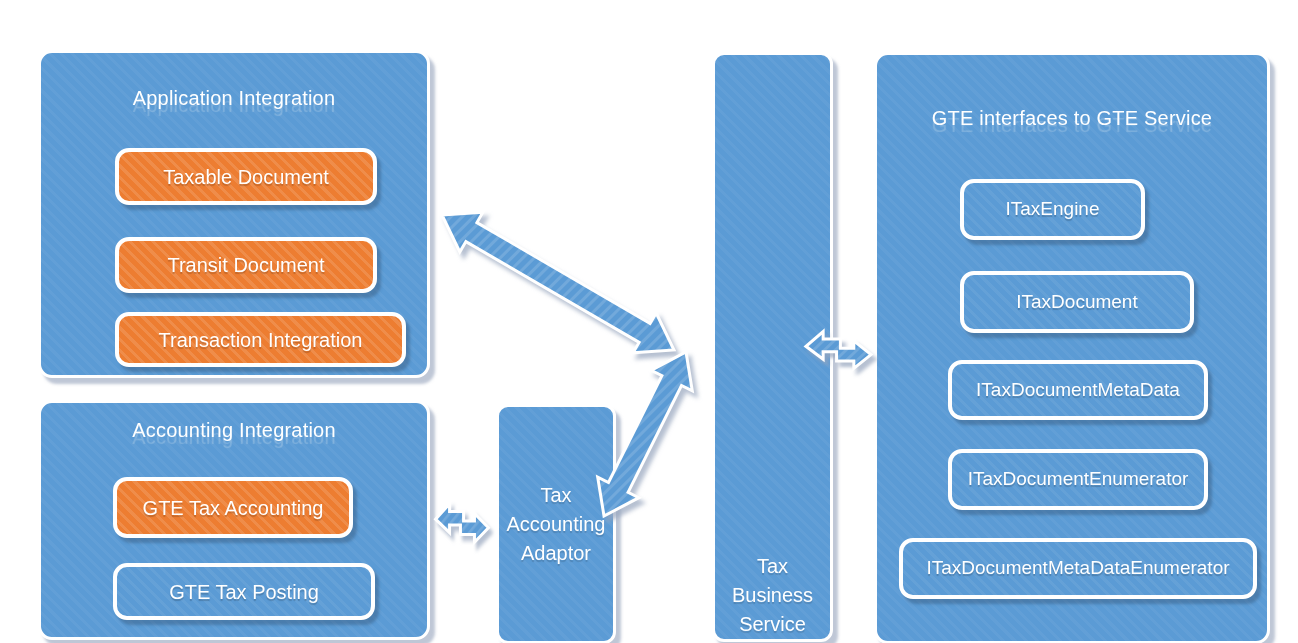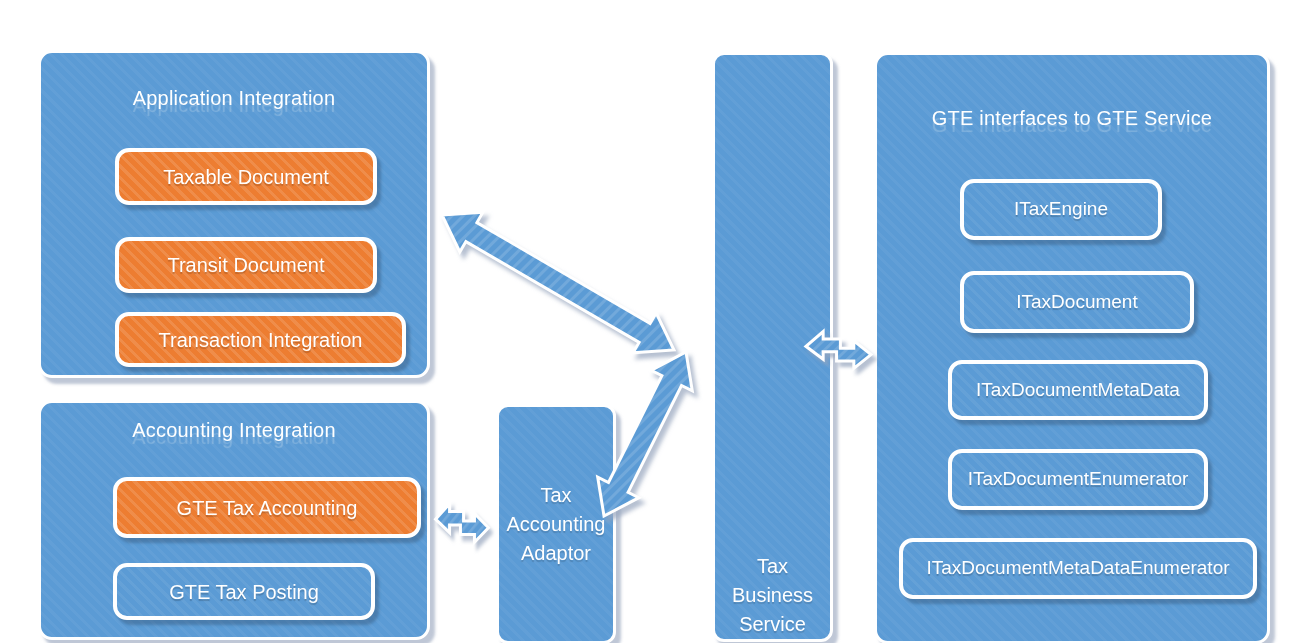--- a/index.html
+++ b/index.html
@@ -86,39 +86,39 @@
     <div class="node orange" style="left:74px;top:95px;width:262px;height:57px;">
       <span>Taxable Document</span>
     </div>
     <div class="node orange" style="left:74px;top:259px;width:291px;height:55px;">
       <span>Transaction Integration</span>
     </div>
   </div>
 
   <div class="panel" style="left:38px;top:368px;width:392px;height:240px;">
     <div class="panel-title" style="margin-top:16px;">Accounting Integration</div>
-    <div class="node orange" style="left:72px;top:74px;width:308px;height:61px;">
+    <div class="node orange" style="left:72px;top:74px;width:240px;height:61px;">
       <span>GTE Tax Accounting</span>
     </div>
     <div class="node blue" style="left:72px;top:160px;width:262px;height:57px;">
       <span>GTE Tax Posting</span>
     </div>
   </div>
 
   <div class="tall-box" style="left:496px;top:372px;width:120px;height:240px;">
     <span>Tax Accounting Adaptor</span>
   </div>
 
   <div class="tall-box" style="left:712px;top:20px;width:121px;height:590px;align-items:flex-end;">
     <span>Tax Business Service</span>
   </div>
 
   <div class="panel" style="left:874px;top:20px;width:396px;height:592px;">
     <div class="panel-title" style="margin-top:52px;">GTE interfaces to GTE Service</div>
-    <div class="node blue" style="left:83px;top:124px;width:202px;height:61px;font-size:19px;">
+    <div class="node blue" style="left:83px;top:124px;width:185px;height:61px;font-size:19px;">
       <span>ITaxEngine</span>
     </div>
     <div class="node blue" style="left:83px;top:216px;width:234px;height:62px;font-size:19px;">
       <span>ITaxDocument</span>
     </div>
     <div class="node blue" style="left:71px;top:305px;width:260px;height:60px;font-size:19px;">
       <span>ITaxDocumentMetaData</span>
     </div>
     <div class="node blue" style="left:71px;top:394px;width:260px;height:61px;font-size:19px;">
       <span>ITaxDocumentEnumerator</span>

